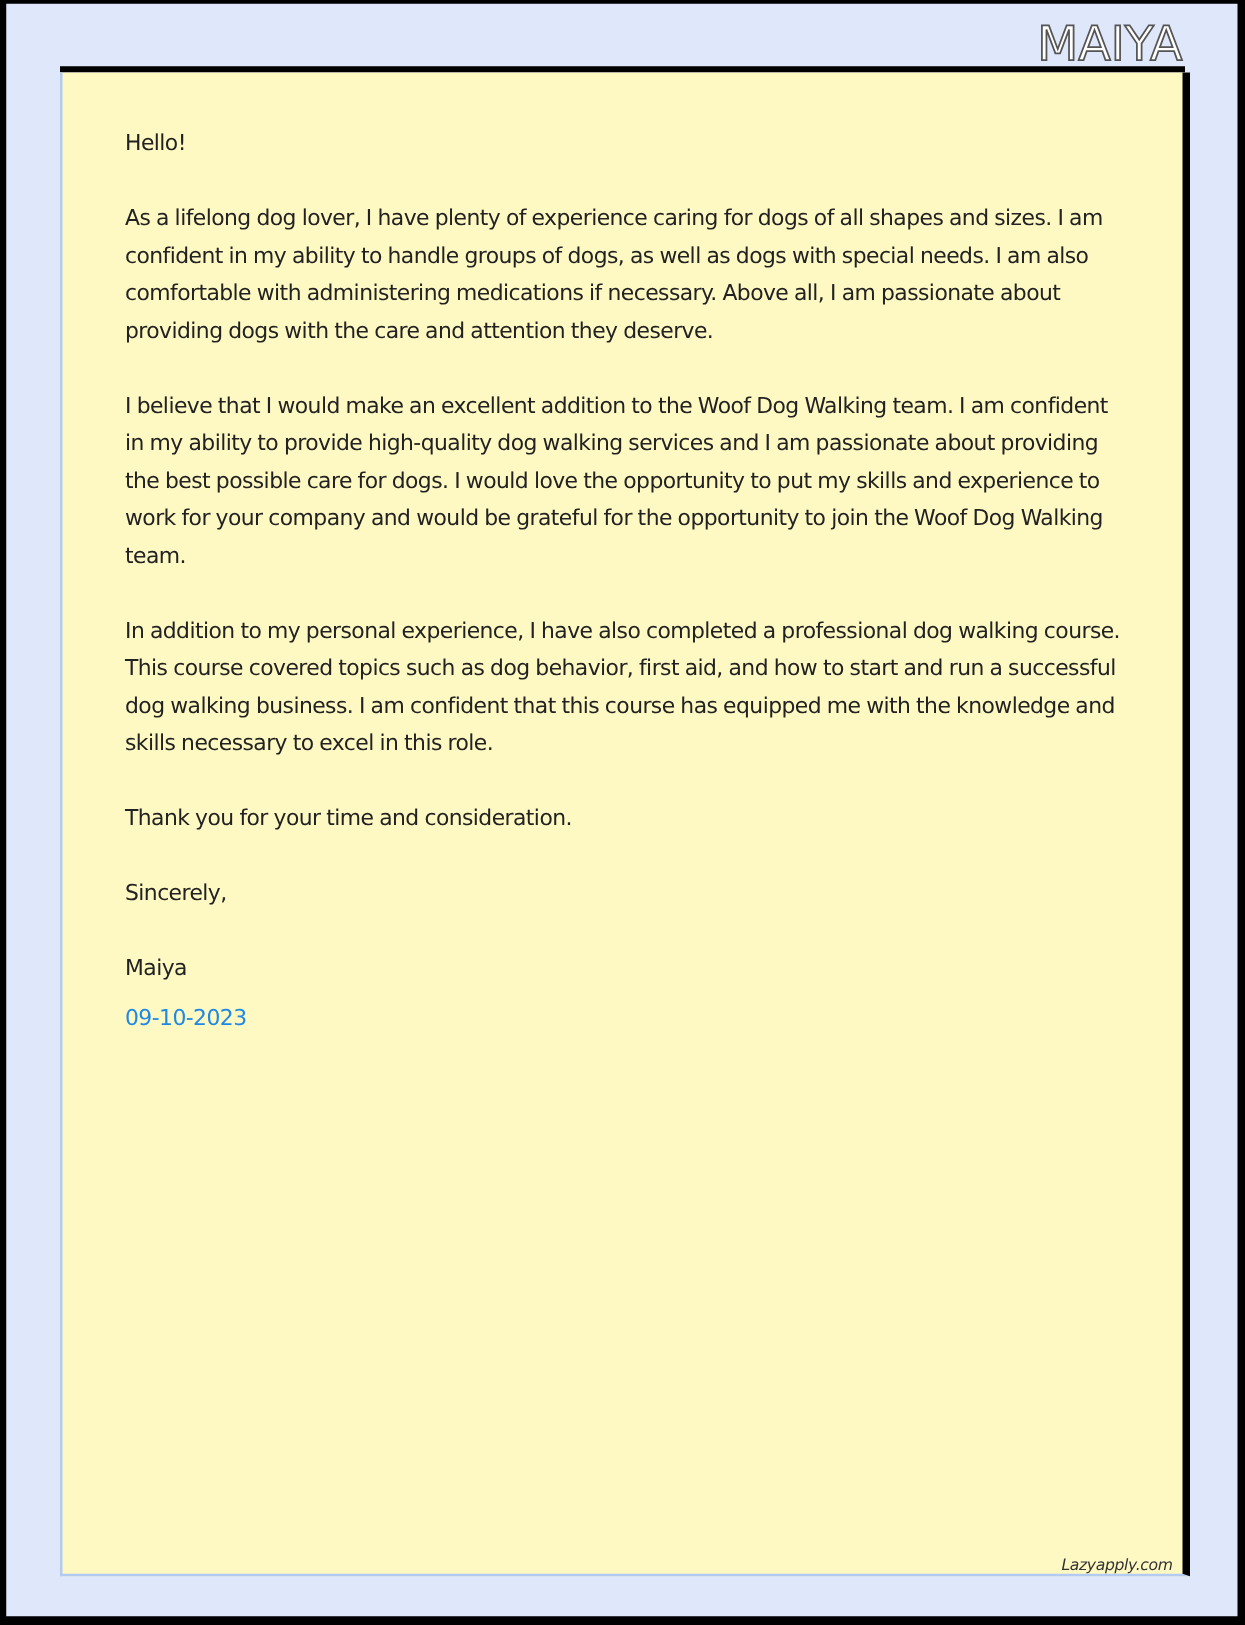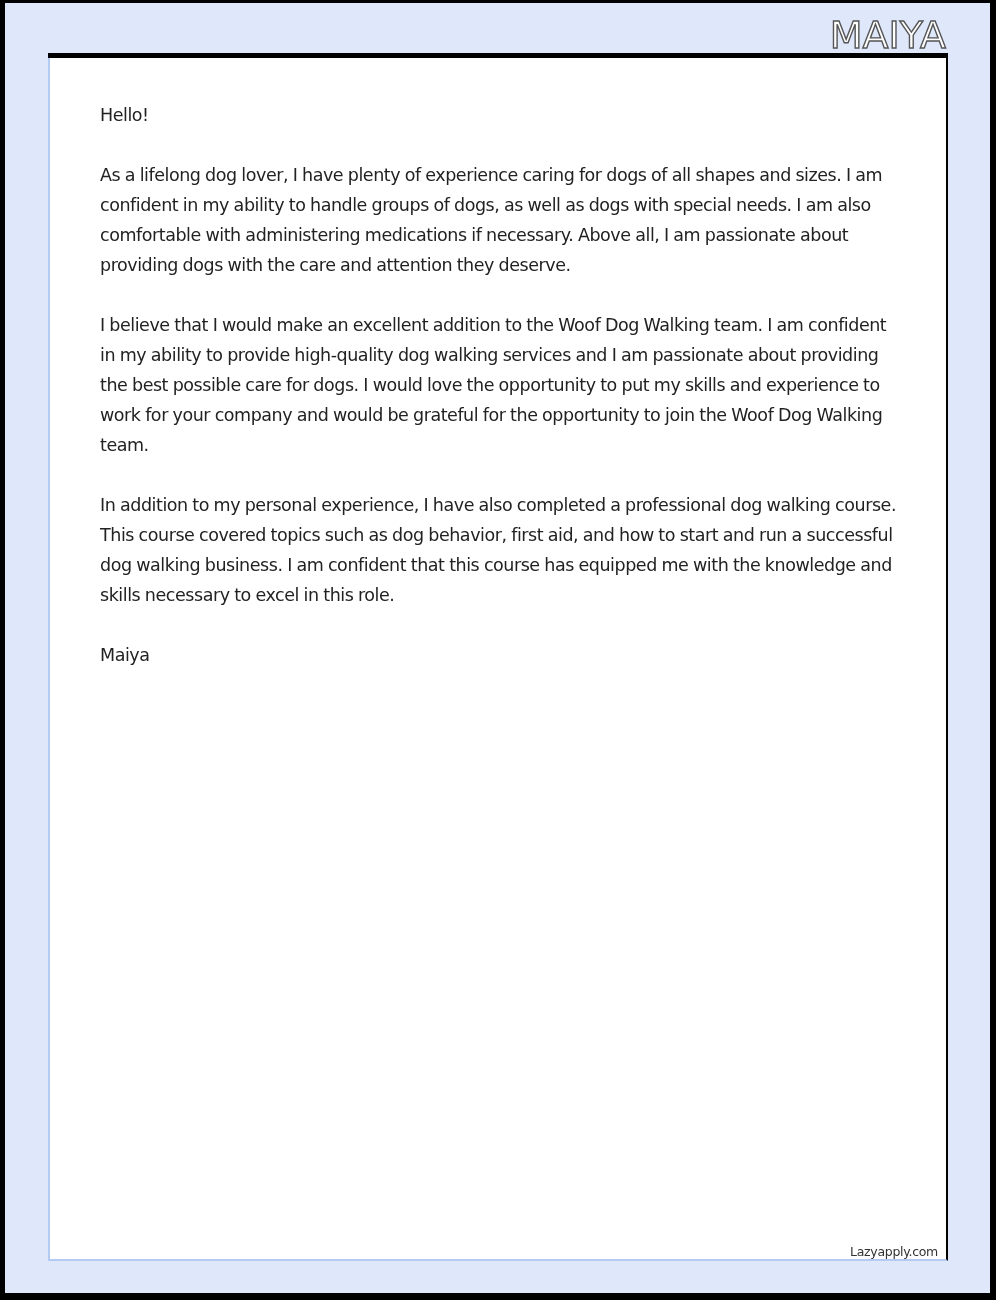--- a/index.html
+++ b/index.html
@@ -41,23 +41,23 @@
       width: 900px;
       height: 5px;
       background: #000000;
     }
     .page {
       position: absolute;
       left: 43px;
       top: 55px;
       width: 896px;
       height: 1201px;
-      background: #ffffff;
+      background: #fef9c3;
       border-left: 2px solid #b3caf2;
-      border-right: 2px solid #000000;
+      border-right: 6px solid #000000;
       border-bottom: 2px solid #b3caf2;
     }
     .letter {
       position: absolute;
       left: 50px;
       top: 42px;
       width: 800px;
       font-family: "DejaVu Sans", sans-serif;
       font-size: 17.5px;
       line-height: 30px;
@@ -75,31 +75,35 @@
       color: #1e88e5;
     }
     .footer {
       position: absolute;
       right: 8px;
       bottom: 0px;
       font-family: "DejaVu Sans", sans-serif;
       font-size: 12.5px;
       color: #333333;
       letter-spacing: -0.3px;
+      font-style: italic;
     }
   </style>
 </head>
 <body>
 
 <div class="outer">
   <div class="brand">MAIYA</div>
   <div class="topbar"></div>
   <div class="page">
     <div class="letter">
       <p>Hello!</p>
       <p>As a lifelong dog lover, I have plenty of experience caring for dogs of all shapes and sizes. I am confident in my ability to handle groups of dogs, as well as dogs with special needs. I am also comfortable with administering medications if necessary. Above all, I am passionate about providing dogs with the care and attention they deserve.</p>
       <p>I believe that I would make an excellent addition to the Woof Dog Walking team. I am confident in my ability to provide high-quality dog walking services and I am passionate about providing the best possible care for dogs. I would love the opportunity to put my skills and experience to work for your company and would be grateful for the opportunity to join the Woof Dog Walking team.</p>
       <p>In addition to my personal experience, I have also completed a professional dog walking course. This course covered topics such as dog behavior, first aid, and how to start and run a successful dog walking business. I am confident that this course has equipped me with the knowledge and skills necessary to excel in this role.</p>
+      <p>Thank you for your time and consideration.</p>
+      <p>Sincerely,</p>
       <p class="tight">Maiya</p>
+      <p class="date">09-10-2023</p>
     </div>
     <div class="footer">Lazyapply.com</div>
   </div>
 </div>
 
 </body></html>

